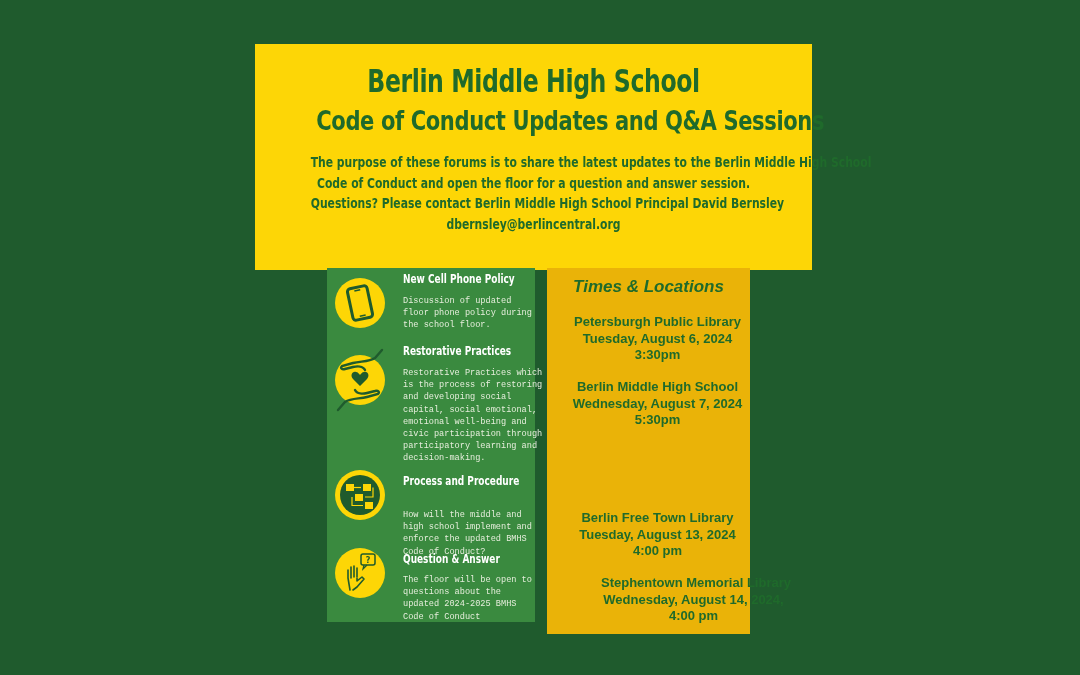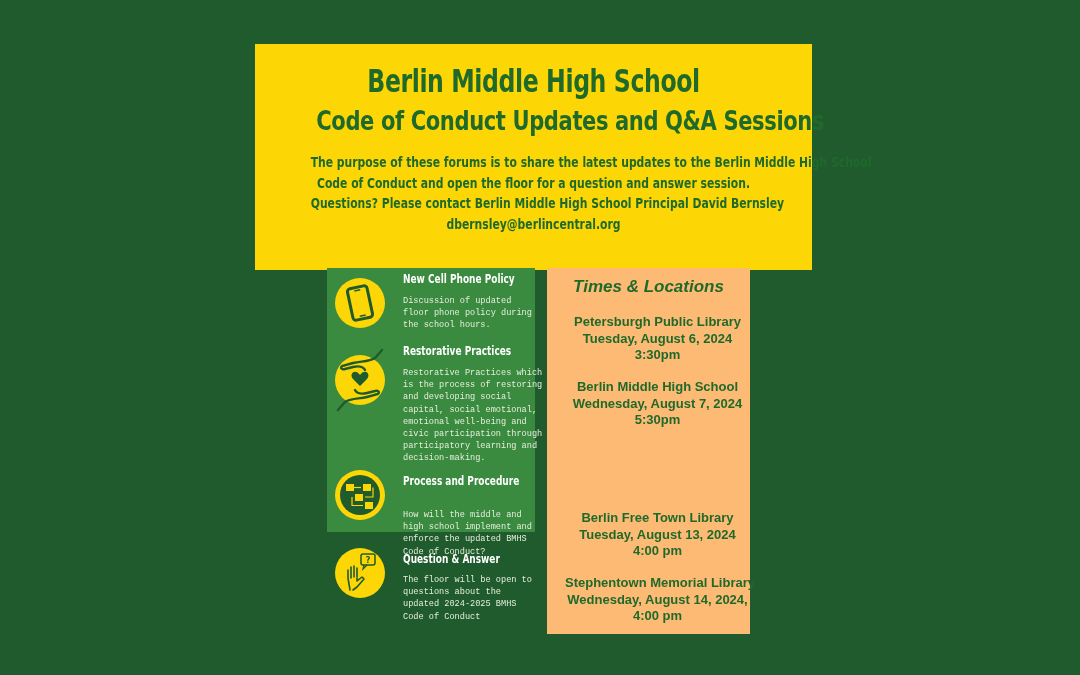--- a/index.html
+++ b/index.html
@@ -49,21 +49,21 @@
       line-height: 20.5px;
       transform: scaleX(0.80);
       transform-origin: center;
       white-space: nowrap;
     }
     .desc div { white-space: nowrap; }
 
     .topics {
       position: absolute;
       left: 327px; top: 268px;
-      width: 208px; height: 264px;
+      width: 208px; height: 354px;
       background: #3a8a3f;
       color: #e8f0e0;
     }
     .topic {
       position: absolute;
       left: 0; width: 208px;
     }
     .topic-icon {
       position: absolute;
       left: 8px;
@@ -88,21 +88,21 @@
       font-size: 8.6px;
       line-height: 12.2px;
       color: #e6eedc;
     }
     .topic-text div { white-space: nowrap; font-family: Liberation Mono, monospace; }
 
     .times {
       position: absolute;
       left: 547px; top: 268px;
       width: 203px; height: 366px;
-      background: #fdba74;
+      background: #eab308;
       color: #1f6a2b;
       text-align: center;
     }
     .times-title {
       position: absolute;
       top: 8px; left: 0; width: 100%;
       font-family: "Liberation Sans", sans-serif;
       font-weight: bold;
       font-style: italic;
       font-size: 17px;
@@ -140,21 +140,21 @@
       <g transform="rotate(-12 25 25)">
         <rect x="15" y="9" width="20" height="32" rx="3" fill="none" stroke="#1f5b2d" stroke-width="3"></rect>
         <line x1="22" y1="12" x2="28" y2="12" stroke="#1f5b2d" stroke-width="1.5"></line>
         <line x1="22" y1="38" x2="28" y2="38" stroke="#1f5b2d" stroke-width="1.5"></line>
       </g>
     </svg>
     <div class="topic-title" style="top:4px;">New Cell Phone Policy</div>
     <div class="topic-text" style="top:27px;">
       <div>Discussion of updated</div>
       <div>floor phone policy during</div>
-      <div>the school hours.</div>
+      <div>the school floor.</div>
     </div>
   </div>
 
   <div class="topic" style="top:0;">
     <svg class="topic-icon" style="top:76px; height:72px;" viewBox="0 0 50 72">
       <circle cx="25" cy="36" r="25" fill="#fdd606"></circle>
       <path d="M47 6 L40 14 C34 18 26 17 18 19 L7 22 C5 24 7 26 10 25 L18 23 C22 22 28 22 30 26" fill="none" stroke="#1f5b2d" stroke-width="2.4" stroke-linecap="round"></path>
       <path d="M3 66 L10 58 C16 54 24 55 32 53 L43 50 C45 48 43 46 40 47 L32 49 C28 50 22 50 20 46" fill="none" stroke="#1f5b2d" stroke-width="2.4" stroke-linecap="round"></path>
       <path d="M25 42 L18 35 C15 32 17 27 21 28 C23 28 24 30 25 31 C26 30 27 28 29 28 C33 27 35 32 32 35 Z" fill="#1f5b2d"></path>
     </svg>
@@ -221,18 +221,18 @@
   <div class="session" style="top:111px;">
     <div>Berlin Middle High School</div>
     <div>Wednesday, August 7, 2024</div>
     <div>5:30pm</div>
   </div>
   <div class="session" style="top:242px;">
     <div>Berlin Free Town Library</div>
     <div>Tuesday,  August 13, 2024</div>
     <div>4:00 pm</div>
   </div>
-  <div class="session" style="top:307px;">
+  <div class="session" style="top:307px;margin-left:36px;">
     <div>Stephentown Memorial Library</div>
     <div>Wednesday, August 14, 2024,</div>
     <div>4:00 pm</div>
   </div>
 </div>
 
 </body></html>

